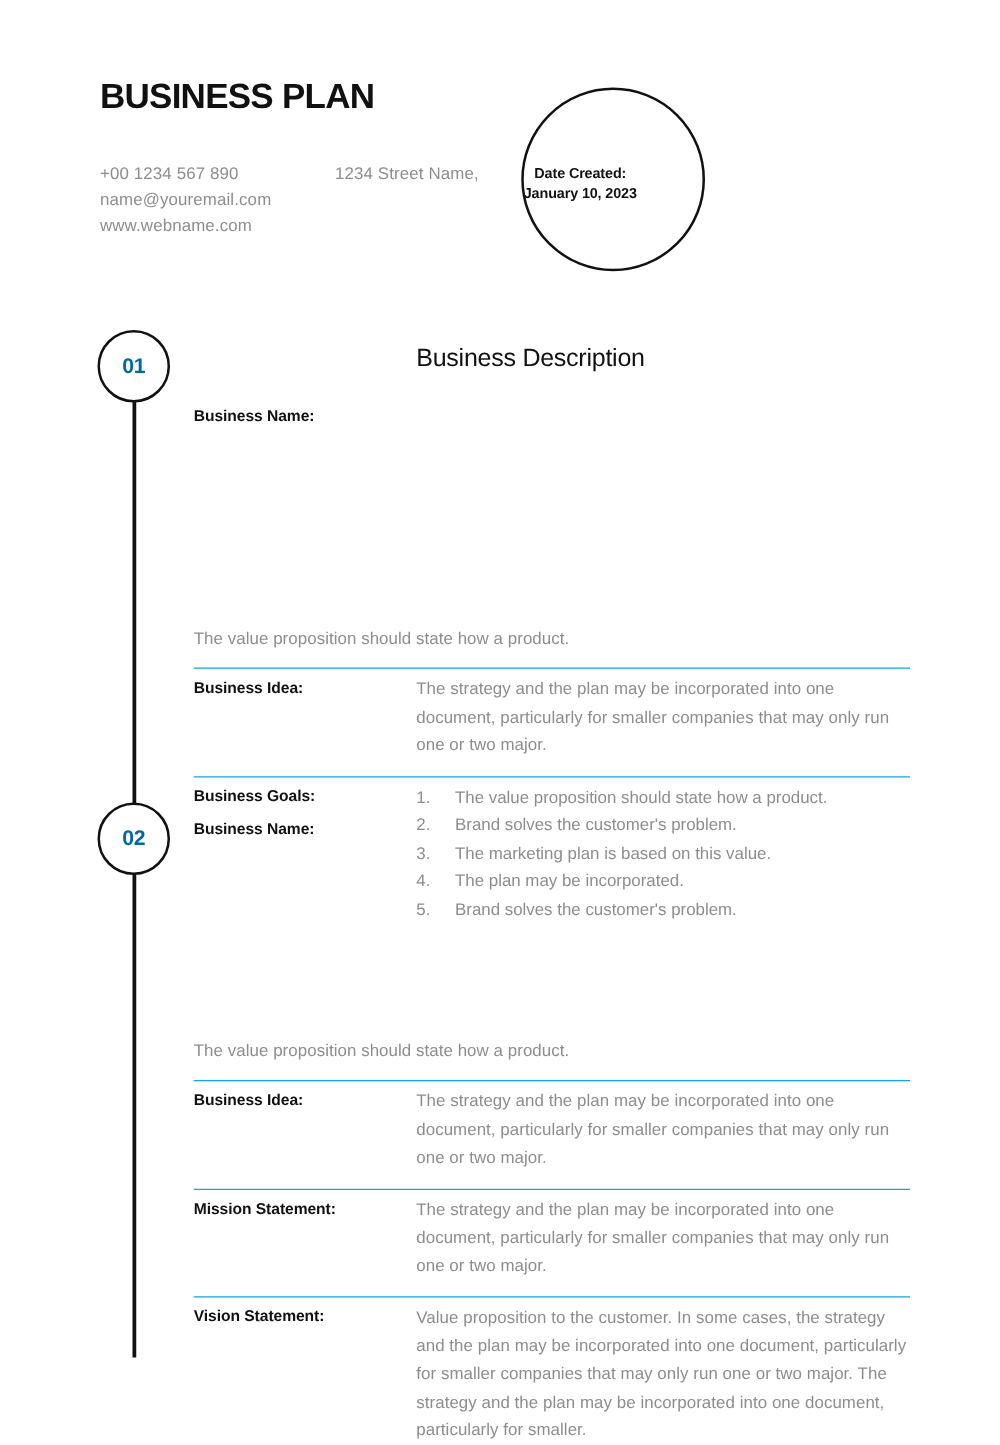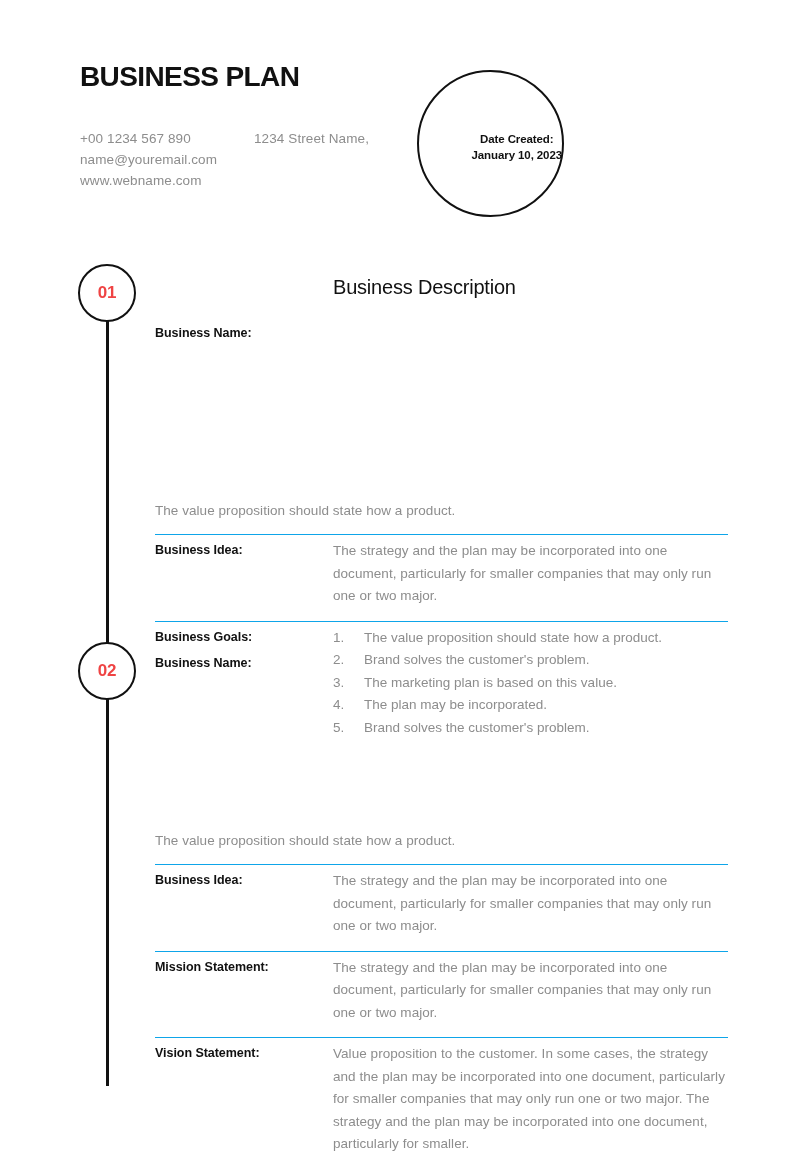--- a/index.html
+++ b/index.html
@@ -25,21 +25,21 @@
     letter-spacing: -0.6px;
     color: #111111;
     line-height: 1.05;
   }
 
   .contact-block {
     position: absolute;
     left: 80px;
     top: 128px;
     display: flex;
-    gap: 2px;
+    gap: 16px;
   }
   .contact-col { display: flex; flex-direction: column; }
   .contact-col.col-1 { width: 172px; }
   .contact-col.col-2 { width: 180px; }
   .contact-line {
     font-size: 13.5px;
     color: #8d8d8d;
     line-height: 21px;
     letter-spacing: 0.1px;
     white-space: nowrap;
@@ -47,21 +47,21 @@
 
   
   .badge {
     position: absolute;
     width: 147px;
     height: 147px;
     border: 2.5px solid #111111;
     border-radius: 50%;
     display: flex;
     align-items: center;
-    justify-content: flex-end;
+    justify-content: flex-start;
   }
   .badge-1 { left: 417px; top: 70px; }
   .badge-2 { left: 579px; top: 70px; }
 
   .badge-text {
     text-align: center;
     font-size: 11.5px;
     font-weight: 700;
     color: #111111;
     line-height: 16px;
@@ -88,21 +88,21 @@
     border-radius: 50%;
     background: #ffffff;
     display: flex;
     align-items: center;
     justify-content: center;
     z-index: 2;
   }
   .marker-num {
     font-size: 17px;
     font-weight: 700;
-    color: #ef4444;
+    color: #0369a1;
     letter-spacing: -0.3px;
   }
   .marker-01 { top: 264px; }
   .marker-02 { top: 642px; }
 
   
   .section { position: absolute; left: 155px; width: 573px; }
   .section-01 { top: 276px; }
   .section-02 { top: 653px; }
 

